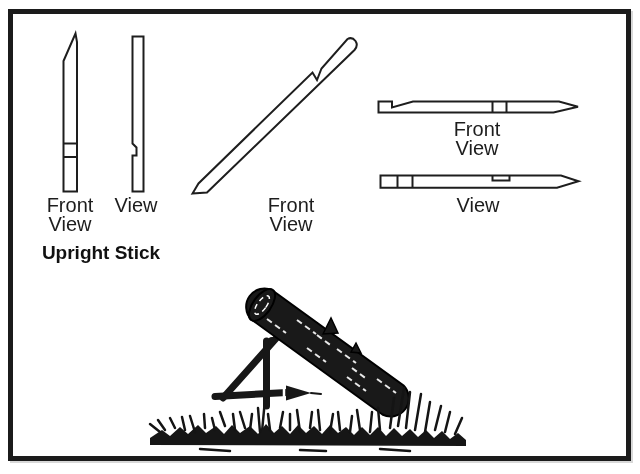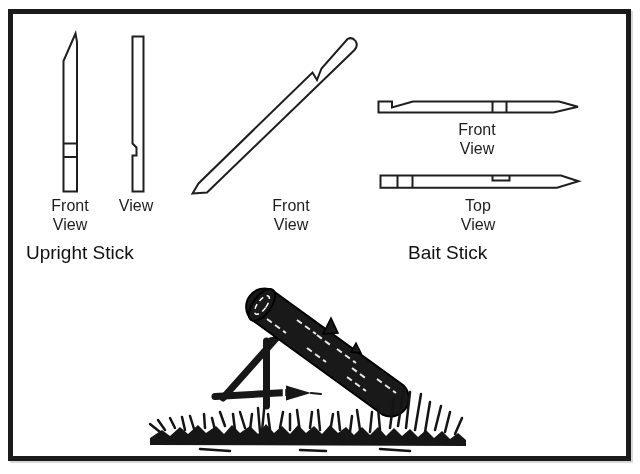--- a/index.html
+++ b/index.html
@@ -2,23 +2,23 @@
 <html><head>
 <meta charset="utf-8">
 <style>
   html,body{margin:0;padding:0;background:#ffffff;}
   .canvas{position:relative;width:640px;height:474px;background:#ffffff;overflow:hidden;
           font-family:"Liberation Sans",sans-serif;}
   .frame{position:absolute;left:8px;top:9px;width:623px;height:452px;box-sizing:border-box;
          border:5px solid #1b1b1b;box-shadow:2px 2px 0 0 #d8d8d8;}
   .art{position:absolute;left:0;top:0;pointer-events:none;}
   .vlabel{position:absolute;width:84px;text-align:center;color:#1d1d1d;
-          font-size:16px;line-height:19px;}
+          font-size:20px;line-height:19px;}
   .vlabel .l{display:block;}
-  .stitle{position:absolute;text-align:left;color:#111;font-weight:normal;font-size:19px;line-height:22px;}
+  .stitle{position:absolute;text-align:center;color:#111;font-weight:bold;font-size:19px;line-height:22px;}
 </style>
 </head>
 <body>
 
 <div class="canvas">
 
   <div class="frame"></div>
 
   <svg class="art" width="640" height="474" viewBox="0 0 640 474">
 
@@ -114,22 +114,20 @@
     <span class="l">Front</span>
     <span class="l">View</span>
   </div>
 
   <div class="vlabel" style="left:435px;top:120px">
     <span class="l">Front</span>
     <span class="l">View</span>
   </div>
 
   <div class="vlabel" style="left:436px;top:196px">
-    <span class="l">Top</span>
     <span class="l">View</span>
   </div>
 
   <div class="stitle" style="left:26px;top:242px;width:150px">Upright Stick</div>
 
 
-  <div class="stitle" style="left:408px;top:242px;width:140px">Bait Stick</div>
 
 </div>
 
 </body></html>

